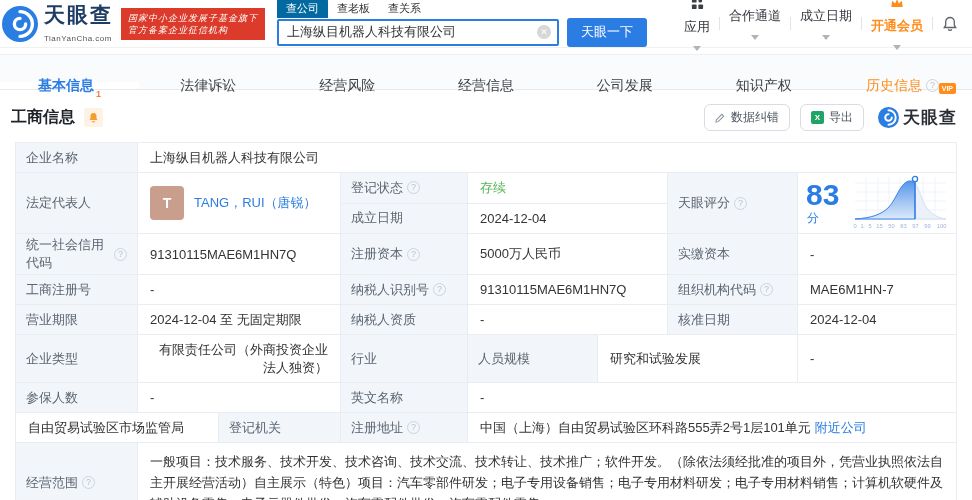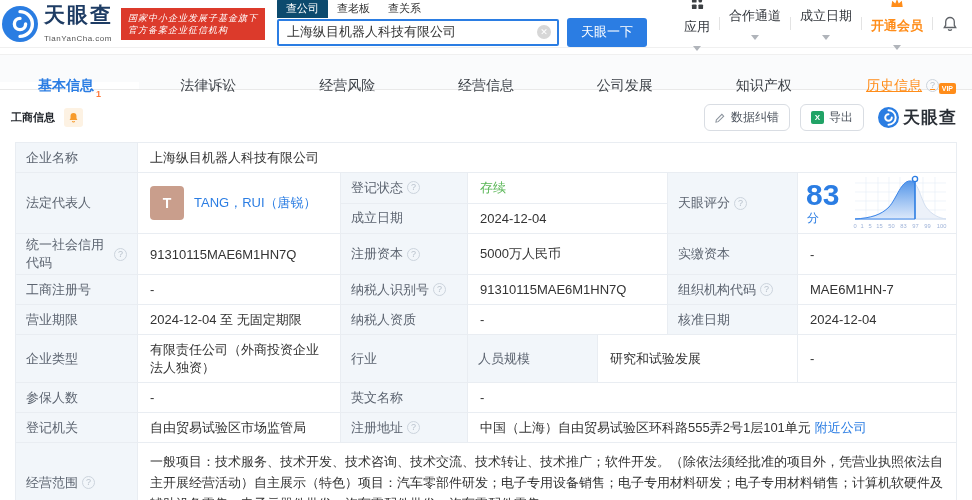--- a/index.html
+++ b/index.html
@@ -11,48 +11,48 @@
   .logo-wrap { display:flex; align-items:center; gap:6px; padding-left:2px; }
   .logo-swirl { width:36px; height:36px; flex:0 0 auto; }
   .logo-text { display:flex; flex-direction:column; line-height:1; }
   .logo-title { font-size:21px; font-weight:700; color:#1e3c64; letter-spacing:2px; }
   .logo-domain { font-size:8px; color:#555; margin-top:10px; letter-spacing:.5px; }
   .gov-badge { background:#dc3a2b; color:#fff; font-size:9px; line-height:12px; padding:4px 7px; margin-left:8px; letter-spacing:1px; white-space:nowrap;font-style:italic; }
 
   .search-block { margin-left:12px; display:flex; flex-direction:column; }
   .search-tabs { display:flex; align-items:flex-end; height:17px; }
   .search-tab { font-size:11px; padding:2px 9px; color:#333; cursor:pointer; border-radius:2px 2px 0 0; }
-  .search-tab.active { background:#0c4a6e; color:#fff; }
+  .search-tab.active { background:#0369a1; color:#fff; }
   .search-row { display:flex; align-items:center; }
   .search-input-wrap { position:relative; }
   .search-input { width:282px; height:27px; border:2px solid #2b7de3; border-radius:2px; padding:0 26px 0 8px; font-size:13px; color:#333; outline:none; font-family:inherit; }
   .clear-icon { position:absolute; right:8px; top:6px; width:14px; height:14px; border-radius:50%; background:#d7d7d7; color:#fff; font-size:9px; line-height:14px; text-align:center; cursor:pointer; }
   .search-btn { height:29px; margin-left:8px; padding:0 14px; background:#2b7de3; border:none; border-radius:3px; color:#fff; font-size:13px; cursor:pointer; font-family:inherit; }
 
   .top-nav { margin-left:auto; display:flex; align-items:center; gap:9px; font-size:13px; color:#34383e; white-space:nowrap; }
   .nav-item { display:flex; align-items:center; gap:8px; cursor:pointer;flex-direction:column; }
   .nav-item.vip { color:#ff8d1a; font-weight:600; }
   .caret { width:0; height:0; border-left:4px solid transparent; border-right:4px solid transparent; border-top:5px solid #b0b4ba; margin-top:2px; }
   .nav-divider { width:1px; height:13px; background:#e3e3e3; }
   .icon-svg { display:inline-flex; }
 
   
   .tabbar { height:36px; margin-top:6px; background:#fafbfc; border-top:1px solid #f0f0f0; border-bottom:1px solid #e9e9e9; display:flex; }
   .tab { flex:1; display:flex; align-items:center; justify-content:center; font-size:14px; color:#3a3f45; cursor:pointer; position:relative;margin-top:27px; }
   .tab.active { background:#fff; color:#2b7de3; font-weight:700; }
   .tab-sup { font-size:9px; color:#ff7a3c; margin-left:2px; align-self:flex-start; margin-top:7px; }
-  .tab.history { color:#ff8d1a;text-decoration:underline; }
+  .tab.history { color:#ff8d1a; }
   .vip-badge { position:absolute; top:1px; right:16px; background:#ff8d1a; color:#fff; font-size:7px; font-weight:700; line-height:9px; padding:1px 3px; border-radius:2px; }
   .qmark { display:inline-block; width:13px; height:13px; border:1px solid #ccd4dd; border-radius:50%; color:#b9c2cc; font-size:9px; line-height:11px; text-align:center; flex:0 0 auto; }
   .qmark::after { content:"?"; }
   .tab .qmark { margin-left:4px; }
 
   
   .section-head { display:flex; align-items:center; padding:14px 15px 9px 11px; }
-  .section-title { font-size:11px; font-weight:700; color:#20242a; }
+  .section-title { font-size:16px; font-weight:700; color:#20242a; }
   .horn-box { width:19px; height:19px; background:#fdf2e3; border-radius:3px; margin-left:9px; display:flex; align-items:center; justify-content:center; cursor:pointer; }
   .head-actions { margin-left:auto; display:flex; align-items:center; gap:10px; }
   .head-btn { display:flex; align-items:center; gap:5px; border:1px solid #d9dde3; border-radius:6px; background:#fff; padding:4px 10px; font-size:12px; color:#4d545e; cursor:pointer; font-family:inherit; }
   .excel-ic { width:13px; height:13px; background:#21a366; border-radius:2px; color:#fff; font-size:8px; font-weight:700; line-height:13px; text-align:center; }
   .excel-ic::after { content:"X"; }
   .wm { display:flex; align-items:center; gap:4px; margin-left:4px; }
   .wm-swirl { width:21px; height:21px; }
   .wm-text { font-size:17px; font-weight:700; color:#2a2f36; letter-spacing:1px; }
 
   
@@ -66,21 +66,21 @@
   .val { color:#333; padding:2px 12px; }
   .v1 { flex:0 0 203px; }
   .v2 { flex:0 0 200px; }
   .vfill { flex:1 1 auto; }
   .mid-col { flex:0 0 327px; display:flex; flex-direction:column; border-right:1px solid #e9edf2; }
   .mid-row { display:flex; flex:1; }
   .mid-row:first-child { border-bottom:1px solid #e9edf2; }
   .mid-row .lbl { flex:0 0 127px; }
   .mid-row .val { flex:1; }
   .tall { min-height:60px; }
-  .row-type { min-height:48px; }
+  .row-type { min-height:48px;text-align:right; }
   .row-scope .val { display:block; padding:8px 12px; line-height:21px; }
   .row-scope { min-height:66px; }
   .green { color:#5bb758; }
   .blue-link { color:#2b7de3; cursor:pointer; text-decoration:none; }
   .avatar { width:34px; height:34px; border-radius:4px; background:#c99e8c; color:#fff; font-size:14px; font-weight:700; display:flex; align-items:center; justify-content:center; flex:0 0 auto; margin-right:6px; }
 
   
   .score-cell { flex:1; display:flex; align-items:center; gap:10px; padding:2px 8px; }
   .score-num { font-size:30px; font-weight:700; color:#2b7de3; line-height:1; }
   .score-unit { font-size:12px; color:#2b7de3; margin-left:1px; }
@@ -356,22 +356,22 @@
   </div>
 
   <div class="t-row">
     <div class="cell lbl">参保人数</div>
     <div class="cell val v1">-</div>
     <div class="cell lbl lbl2">英文名称</div>
     <div class="cell val vfill">-</div>
   </div>
 
   <div class="t-row">
+    <div class="cell val v1">自由贸易试验区市场监管局</div>
     <div class="cell lbl">登记机关</div>
-    <div class="cell val v1">自由贸易试验区市场监管局</div>
     <div class="cell lbl lbl2">
       <span>注册地址</span>
         <span class="qmark"></span>
     </div>
     <div class="cell val vfill">
       <span>中国（上海）自由贸易试验区环科路555弄2号1层101单元</span>
       <a class="blue-link">附近公司</a>
     </div>
   </div>
 

